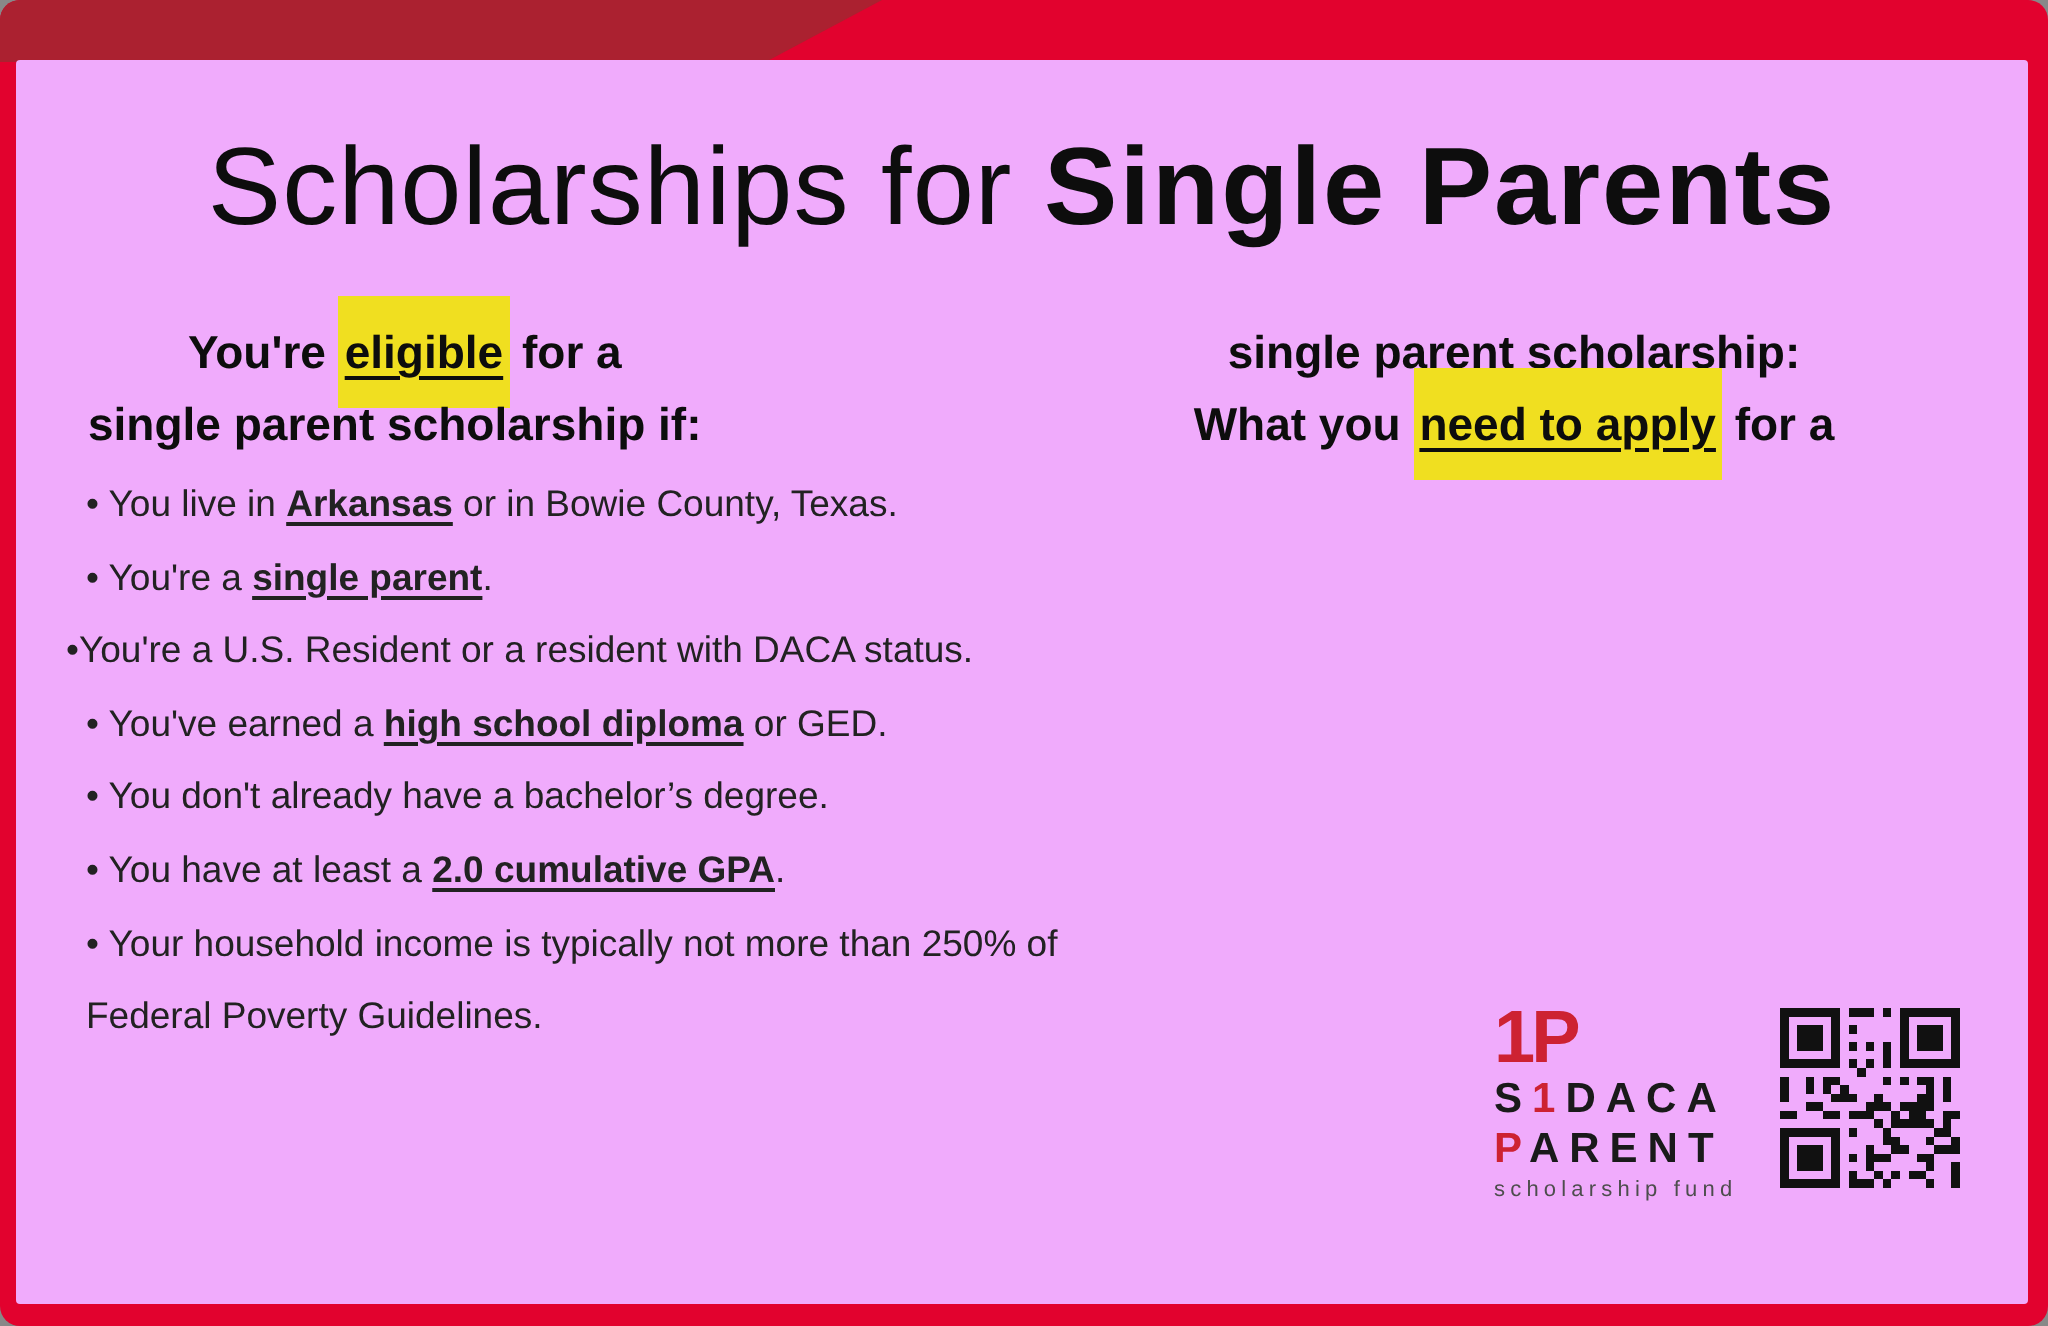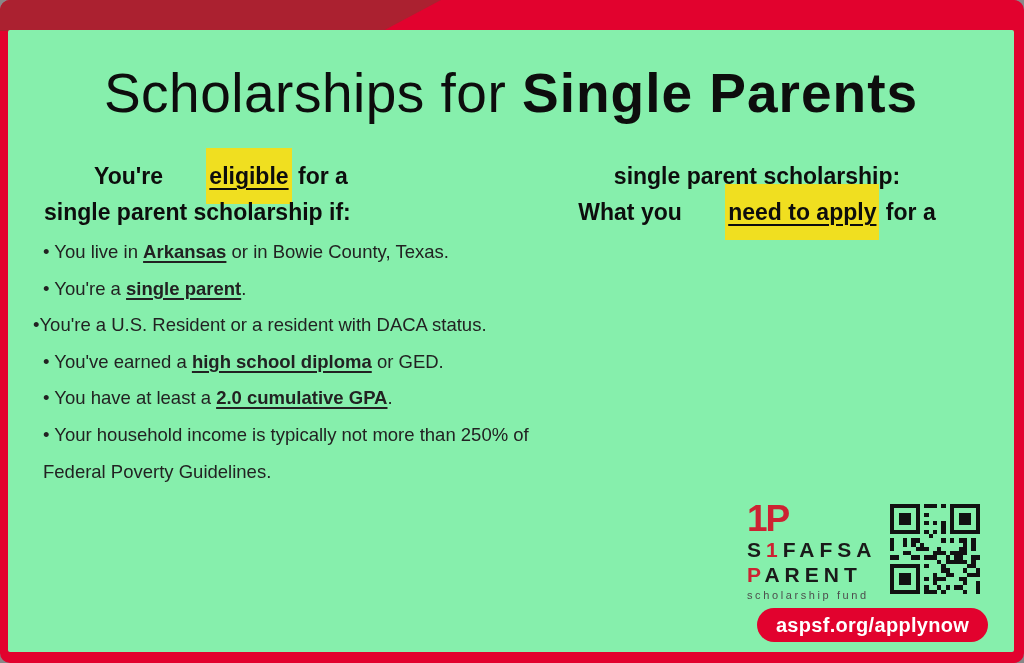--- a/index.html
+++ b/index.html
@@ -8,42 +8,41 @@
     position:relative; width:1024px; height:663px;
     background:#E2022E; border-radius:10px; overflow:hidden;
   }
   .corner-dark {
     position:absolute; top:0; left:0; width:441px; height:31px;
     background:#AB2130;
     clip-path:polygon(0 0, 100% 0, 86.8% 100%, 0 100%);
   }
   .inner {
     position:absolute; top:30px; left:8px; right:10px; bottom:11px;
-    background:#86efac; border-radius:2px;
+    background:#f0abfc; border-radius:2px;
   }
   
   .title {
     position:absolute; top:32px; left:0; right:0;
     text-align:center; color:#0d0d0d; white-space:nowrap;
     font-size:55px; line-height:1.15; letter-spacing:0.5px;
   }
   .title .t-regular { font-weight:400; }
   .title .t-bold { font-weight:700; letter-spacing:1px; }
   
   .col-heading { position:absolute; color:#0d0d0d; font-weight:700;
     font-size:23px; line-height:36px; }
   .heading-left { left:28px; top:128px; width:520px; text-align:left; }
   .heading-left .h-line1 { padding-left:58px; }
   .heading-left .h-line2 { padding-left:8px; }
   .heading-right { left:537px; top:128px; width:424px; text-align:center; }
   .hl {
     background:#F0DF20; text-decoration:underline;
     text-decoration-thickness:2px; text-underline-offset:4px;
     padding:15px 3px;
-    margin-left:37px;
   }
   
   .bullets {
     position:absolute; left:25px; top:204px; width:560px;
     font-size:18.5px; line-height:36.6px; color:#222222;
   }
   .bullets p { padding-left:10px; }
   .bullets p.flush { padding-left:0; }
   .bullets strong {
     font-weight:700; text-decoration:underline;
@@ -93,34 +92,34 @@
     <div class="col-heading heading-right">
       <div>single parent scholarship:</div>
       <div><span>What you </span><span class="hl">need to apply</span><span> for a</span></div>
     </div>
 
     <div class="bullets">
       <p><span>• You live in </span><strong>Arkansas</strong><span> or in Bowie County, Texas.</span></p>
       <p><span>• You're a </span><strong>single parent</strong><span>.</span></p>
       <p class="flush"><span>•You're a U.S. Resident or a resident with DACA status.</span><strong></strong><span></span></p>
       <p><span>• You've earned a </span><strong>high school diploma</strong><span> or GED.</span></p>
+      <p><span>• You don't already have a bachelor’s degree.</span><strong></strong><span></span></p>
       <p><span>• You have at least a </span><strong>2.0 cumulative GPA</strong><span>.</span></p>
       <p><span>• Your household income is typically not more than 250% of Federal Poverty Guidelines.</span><strong></strong><span></span></p>
     </div>
 
 
     <div class="logo">
       <div class="mark">1P</div>
-      <div class="word"><span>S</span><span class="red">1</span><span>FAFSA</span></div>
+      <div class="word"><span>S</span><span class="red">1</span><span>DACA</span></div>
       <div class="word"><span class="red">P</span><span>ARENT</span></div>
       <div class="tagline">scholarship fund</div>
     </div>
 
     <div class="qr">
       <svg id="qr-svg" viewBox="0 0 21 21" xmlns="http://www.w3.org/2000/svg">
           <path d="M0 0h1v1h-1zM1 0h1v1h-1zM2 0h1v1h-1zM3 0h1v1h-1zM4 0h1v1h-1zM5 0h1v1h-1zM6 0h1v1h-1zM8 0h1v1h-1zM9 0h1v1h-1zM10 0h1v1h-1zM12 0h1v1h-1zM14 0h1v1h-1zM15 0h1v1h-1zM16 0h1v1h-1zM17 0h1v1h-1zM18 0h1v1h-1zM19 0h1v1h-1zM20 0h1v1h-1zM0 1h1v1h-1zM6 1h1v1h-1zM14 1h1v1h-1zM20 1h1v1h-1zM0 2h1v1h-1zM2 2h1v1h-1zM3 2h1v1h-1zM4 2h1v1h-1zM6 2h1v1h-1zM8 2h1v1h-1zM14 2h1v1h-1zM16 2h1v1h-1zM17 2h1v1h-1zM18 2h1v1h-1zM20 2h1v1h-1zM0 3h1v1h-1zM2 3h1v1h-1zM3 3h1v1h-1zM4 3h1v1h-1zM6 3h1v1h-1zM14 3h1v1h-1zM16 3h1v1h-1zM17 3h1v1h-1zM18 3h1v1h-1zM20 3h1v1h-1zM0 4h1v1h-1zM2 4h1v1h-1zM3 4h1v1h-1zM4 4h1v1h-1zM6 4h1v1h-1zM8 4h1v1h-1zM10 4h1v1h-1zM12 4h1v1h-1zM14 4h1v1h-1zM16 4h1v1h-1zM17 4h1v1h-1zM18 4h1v1h-1zM20 4h1v1h-1zM0 5h1v1h-1zM6 5h1v1h-1zM12 5h1v1h-1zM14 5h1v1h-1zM20 5h1v1h-1zM0 6h1v1h-1zM1 6h1v1h-1zM2 6h1v1h-1zM3 6h1v1h-1zM4 6h1v1h-1zM5 6h1v1h-1zM6 6h1v1h-1zM8 6h1v1h-1zM10 6h1v1h-1zM12 6h1v1h-1zM14 6h1v1h-1zM15 6h1v1h-1zM16 6h1v1h-1zM17 6h1v1h-1zM18 6h1v1h-1zM19 6h1v1h-1zM20 6h1v1h-1zM9 7h1v1h-1zM0 8h1v1h-1zM3 8h1v1h-1zM5 8h1v1h-1zM6 8h1v1h-1zM12 8h1v1h-1zM14 8h1v1h-1zM16 8h1v1h-1zM17 8h1v1h-1zM19 8h1v1h-1zM0 9h1v1h-1zM3 9h1v1h-1zM5 9h1v1h-1zM7 9h1v1h-1zM17 9h1v1h-1zM19 9h1v1h-1zM0 10h1v1h-1zM6 10h1v1h-1zM7 10h1v1h-1zM8 10h1v1h-1zM11 10h1v1h-1zM16 10h1v1h-1zM17 10h1v1h-1zM19 10h1v1h-1zM3 11h1v1h-1zM4 11h1v1h-1zM10 11h1v1h-1zM11 11h1v1h-1zM12 11h1v1h-1zM14 11h1v1h-1zM15 11h1v1h-1zM16 11h1v1h-1zM17 11h1v1h-1zM0 12h1v1h-1zM1 12h1v1h-1zM5 12h1v1h-1zM6 12h1v1h-1zM8 12h1v1h-1zM9 12h1v1h-1zM10 12h1v1h-1zM13 12h1v1h-1zM15 12h1v1h-1zM16 12h1v1h-1zM19 12h1v1h-1zM20 12h1v1h-1zM11 13h1v1h-1zM13 13h1v1h-1zM14 13h1v1h-1zM15 13h1v1h-1zM16 13h1v1h-1zM17 13h1v1h-1zM19 13h1v1h-1zM0 14h1v1h-1zM1 14h1v1h-1zM2 14h1v1h-1zM3 14h1v1h-1zM4 14h1v1h-1zM5 14h1v1h-1zM6 14h1v1h-1zM8 14h1v1h-1zM12 14h1v1h-1zM18 14h1v1h-1zM19 14h1v1h-1zM0 15h1v1h-1zM6 15h1v1h-1zM12 15h1v1h-1zM13 15h1v1h-1zM17 15h1v1h-1zM20 15h1v1h-1zM0 16h1v1h-1zM2 16h1v1h-1zM3 16h1v1h-1zM4 16h1v1h-1zM6 16h1v1h-1zM10 16h1v1h-1zM13 16h1v1h-1zM14 16h1v1h-1zM18 16h1v1h-1zM19 16h1v1h-1zM20 16h1v1h-1zM0 17h1v1h-1zM2 17h1v1h-1zM3 17h1v1h-1zM4 17h1v1h-1zM6 17h1v1h-1zM8 17h1v1h-1zM10 17h1v1h-1zM11 17h1v1h-1zM12 17h1v1h-1zM16 17h1v1h-1zM17 17h1v1h-1zM0 18h1v1h-1zM2 18h1v1h-1zM3 18h1v1h-1zM4 18h1v1h-1zM6 18h1v1h-1zM10 18h1v1h-1zM17 18h1v1h-1zM20 18h1v1h-1zM0 19h1v1h-1zM6 19h1v1h-1zM8 19h1v1h-1zM11 19h1v1h-1zM13 19h1v1h-1zM15 19h1v1h-1zM16 19h1v1h-1zM20 19h1v1h-1zM0 20h1v1h-1zM1 20h1v1h-1zM2 20h1v1h-1zM3 20h1v1h-1zM4 20h1v1h-1zM5 20h1v1h-1zM6 20h1v1h-1zM8 20h1v1h-1zM9 20h1v1h-1zM10 20h1v1h-1zM12 20h1v1h-1zM17 20h1v1h-1zM20 20h1v1h-1z" fill="#111111"></path>
         </svg>
     </div>
 
-    <button class="cta-pill">aspsf.org/applynow</button>
 
   </div>
 </div>
 
 </body></html>

